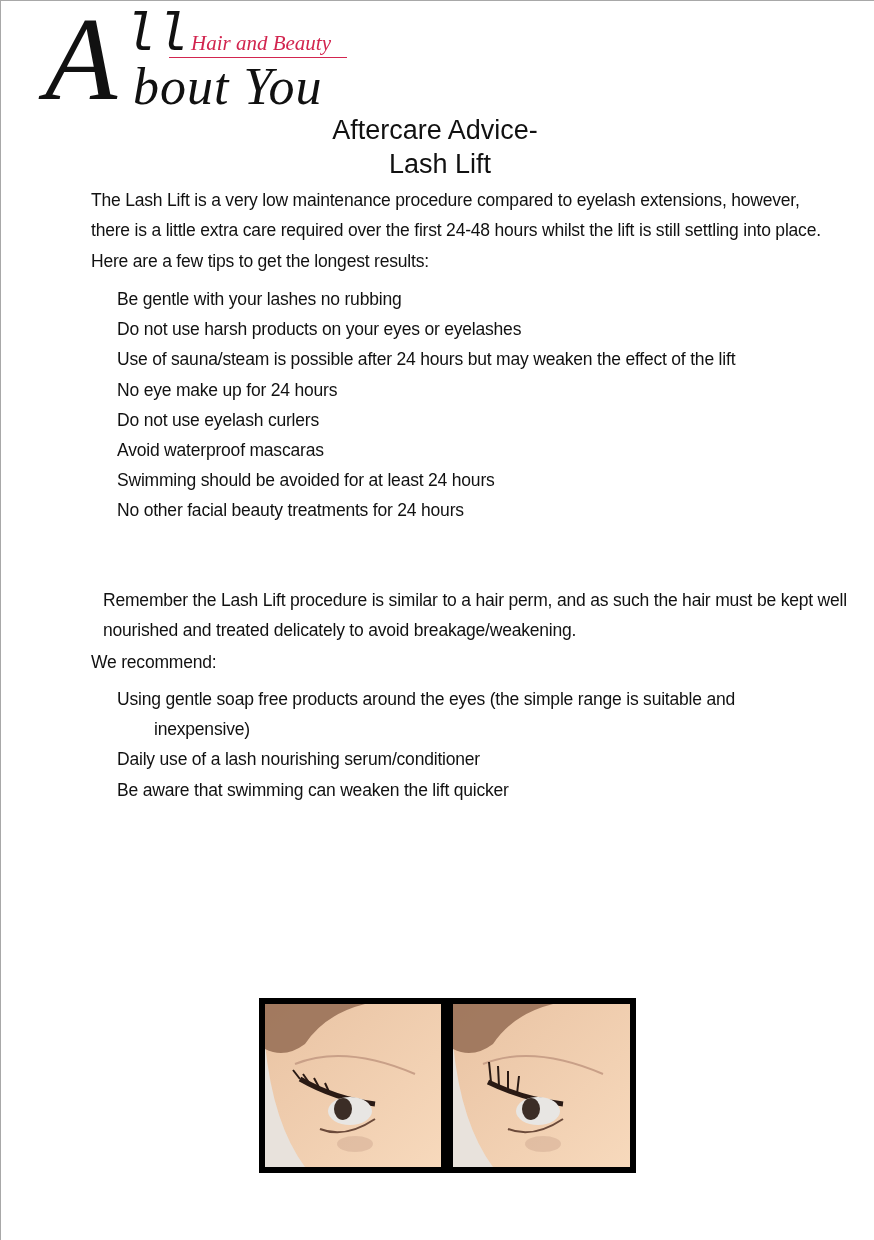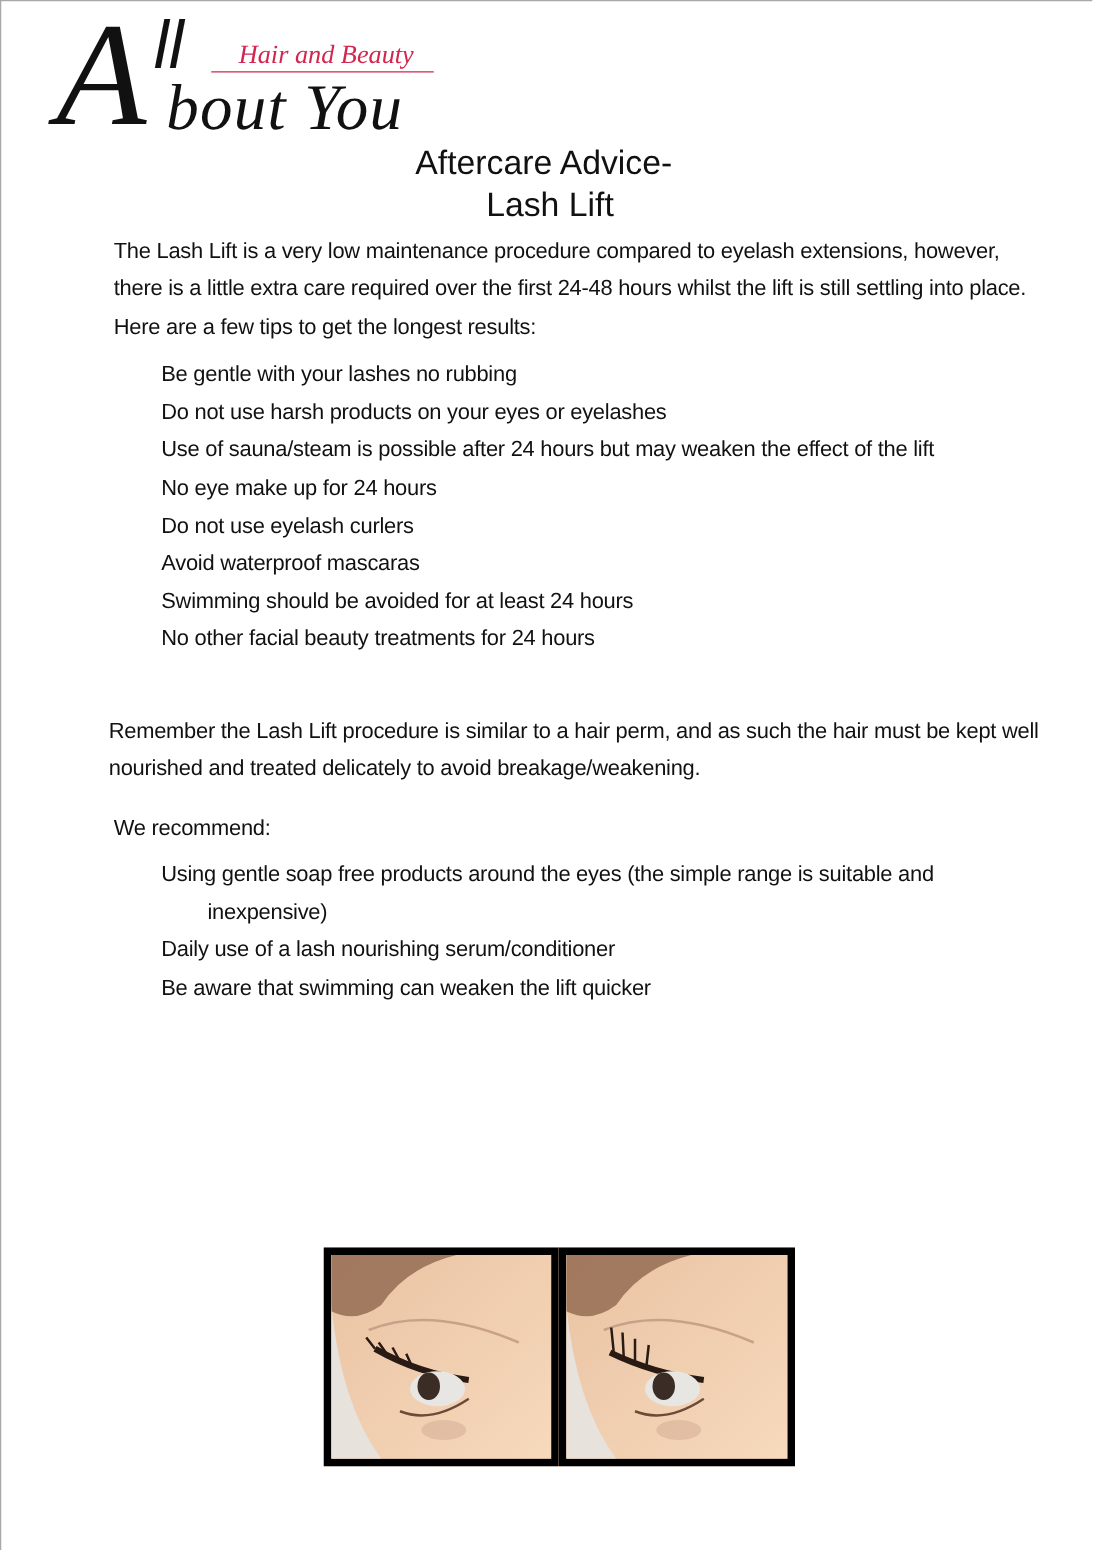--- a/index.html
+++ b/index.html
@@ -5,37 +5,37 @@
   html, body { margin: 0; padding: 0; background: #ffffff; }
   body { width: 874px; height: 1240px; position: relative; overflow: hidden;
          font-family: "Liberation Sans", sans-serif; color: #111; }
   .page { position: absolute; left: 0; top: 0; width: 873px; height: 1239px;
           border-top: 1px solid #a8a8a8; border-left: 1px solid #a8a8a8; background: #fff; }
 
   
   .logo { position: absolute; left: 44px; top: 14px; width: 320px; height: 110px; }
   .logo-A { position: absolute; left: 0px; top: -14px; font-family: "Liberation Serif", serif;
             font-style: italic; font-size: 118px; line-height: 1; color: #111; letter-spacing: -4px; }
-  .logo-ll { position: absolute; left: 78px; top: -6px; font-family: Liberation Sans, sans-serif;
+  .logo-ll { position: absolute; left: 78px; top: -6px; font-family: Liberation Mono, monospace;
              font-style: italic; font-size: 54px; line-height: 1; color: #111; }
   .logo-tag { position: absolute; left: 146px; top: 18px; font-family: "Liberation Serif", serif;
               font-style: italic; font-size: 21px; color: #d2254f; line-height: 1; }
   .logo-rule { position: absolute; left: 124px; top: 42px; width: 178px; height: 1px; background: #d2254f; }
   .logo-bout { position: absolute; left: 88px; top: 46px; font-family: "Liberation Serif", serif;
                font-style: italic; font-size: 52px; line-height: 1; color: #111; letter-spacing: 1px; }
 
   
   .title { position: absolute; left: 0; width: 874px; text-align: center;
            font-family: "Liberation Sans", sans-serif; font-size: 27px; line-height: 34px; color: #111; }
   .title.l1 { top: 112px; left: -3px; }
   .title.l2 { top: 146px; left: 2px; }
 
   .para { position: absolute; left: 86px; width: 750px; font-size: 17.5px; line-height: 30.3px;
           color: #111; letter-spacing: -0.2px; }
-  .list { position: absolute; left: 128px; width: 720px; margin: 0; padding: 0; list-style: none;
+  .list { position: absolute; left: 116px; width: 720px; margin: 0; padding: 0; list-style: none;
           font-size: 17.5px; line-height: 30.2px; color: #111; letter-spacing: -0.2px; }
   .list li { margin: 0; padding: 0; }
   .list li .cont { display: block; padding-left: 37px; }
 
   
   .photo { position: absolute; top: 997px; height: 175px; box-sizing: border-box;
            border: 6px solid #000; overflow: hidden; background: #f6d4b6; }
   .photo.left { left: 258px; width: 188px; }
   .photo.right { left: 446px; width: 189px; }
   .photo svg { display: block; width: 100%; height: 100%; }
@@ -62,21 +62,21 @@
     <li>Be gentle with your lashes no rubbing</li>
     <li>Do not use harsh products on your eyes or eyelashes</li>
     <li style="white-space:nowrap;">Use of sauna/steam is possible after 24 hours but may weaken the effect of the lift</li>
     <li>No eye make up for 24 hours</li>
     <li>Do not use eyelash curlers</li>
     <li>Avoid waterproof mascaras</li>
     <li>Swimming should be avoided for at least 24 hours</li>
     <li>No other facial beauty treatments for 24 hours</li>
   </ul>
 
-  <p class="para" style="top:568px; margin:0;">Remember the Lash Lift procedure is similar to a hair perm, and as such the hair must be kept well nourished and treated delicately to avoid breakage/weakening.</p>
+  <p class="para" style="top:568px; margin:16px;">Remember the Lash Lift procedure is similar to a hair perm, and as such the hair must be kept well nourished and treated delicately to avoid breakage/weakening.</p>
 
   <p class="para" style="top:642px; margin:4px;">We recommend:</p>
 
   <ul class="list" style="top:683px;">
     <li>
       <span>Using gentle soap free products around the eyes (the simple range is suitable and</span>
       <span class="cont">inexpensive)</span>
     </li>
     <li>Daily use of a lash nourishing serum/conditioner</li>
     <li>Be aware that swimming can weaken the lift quicker</li>

